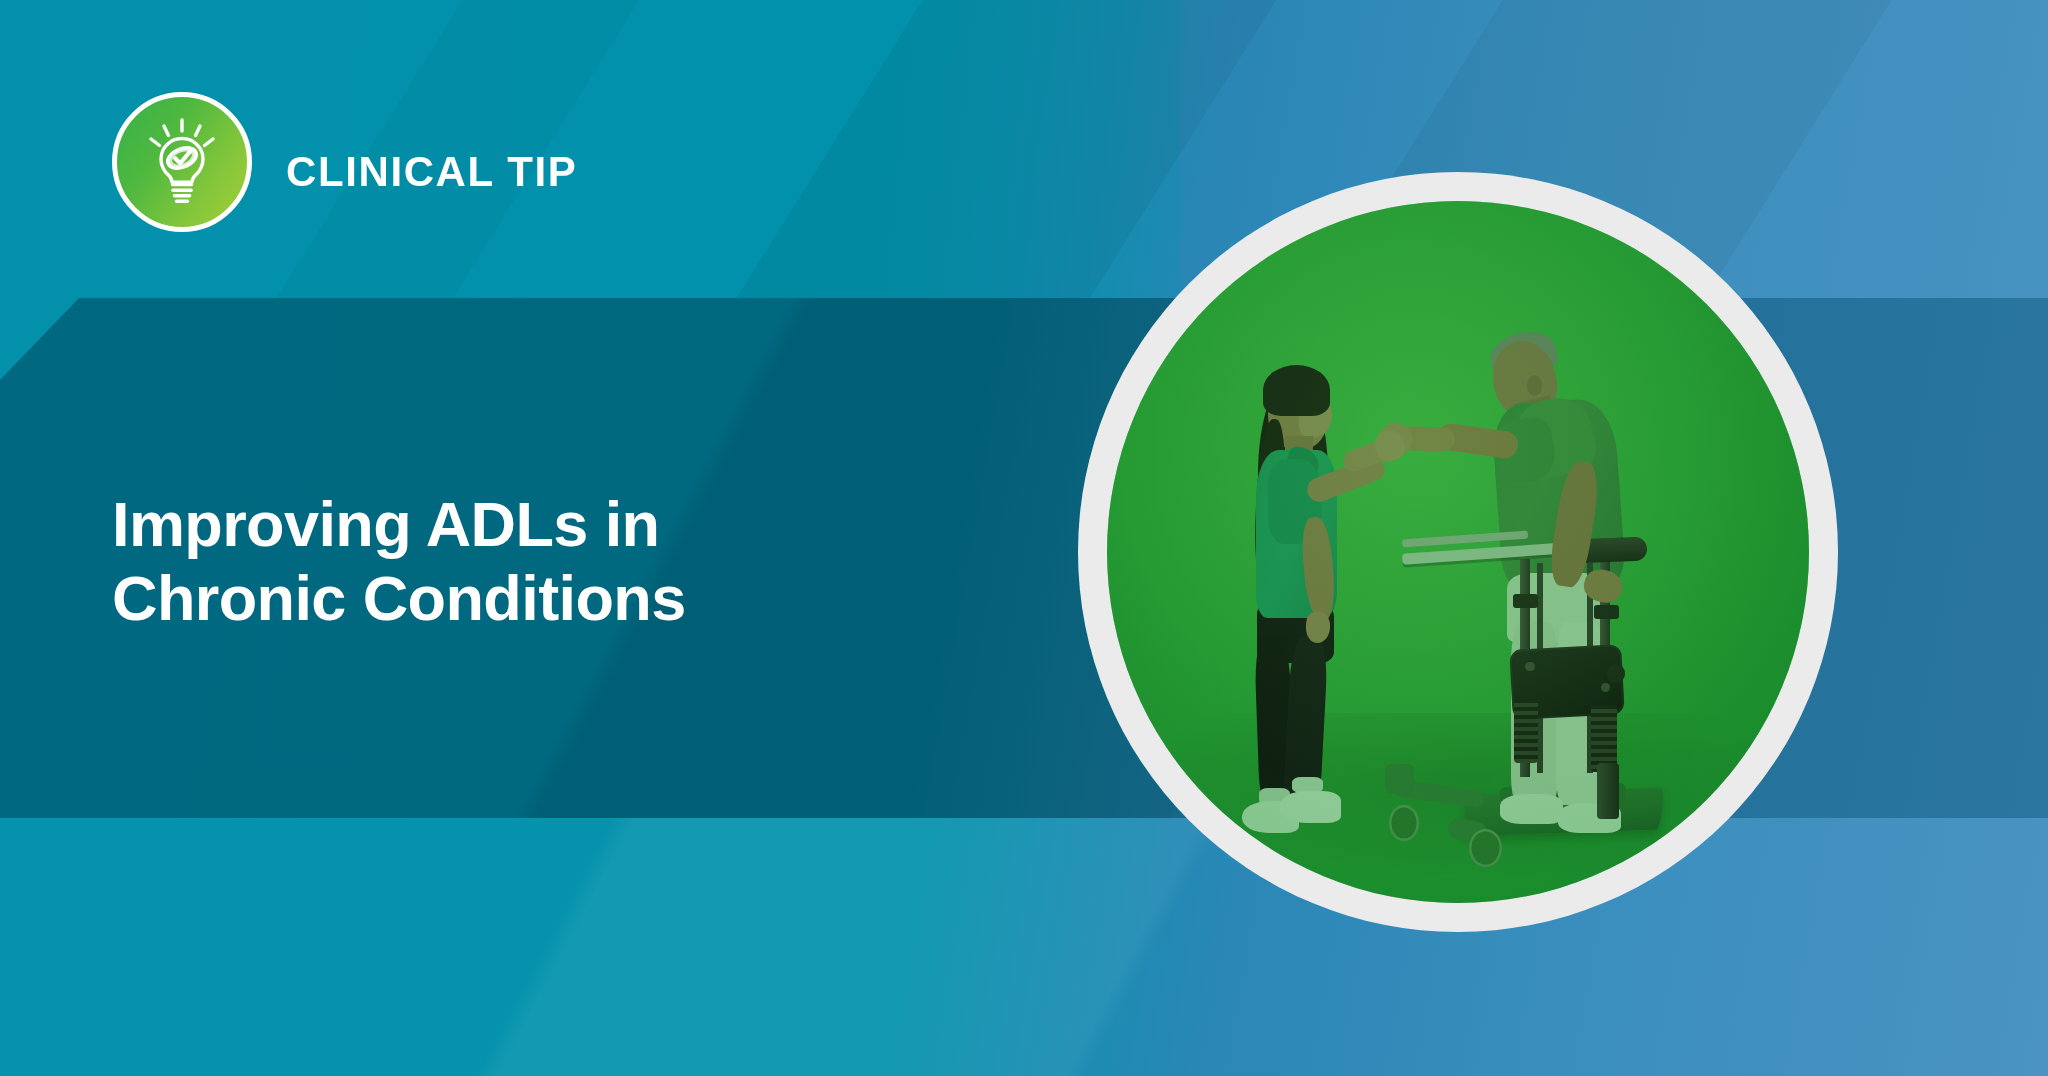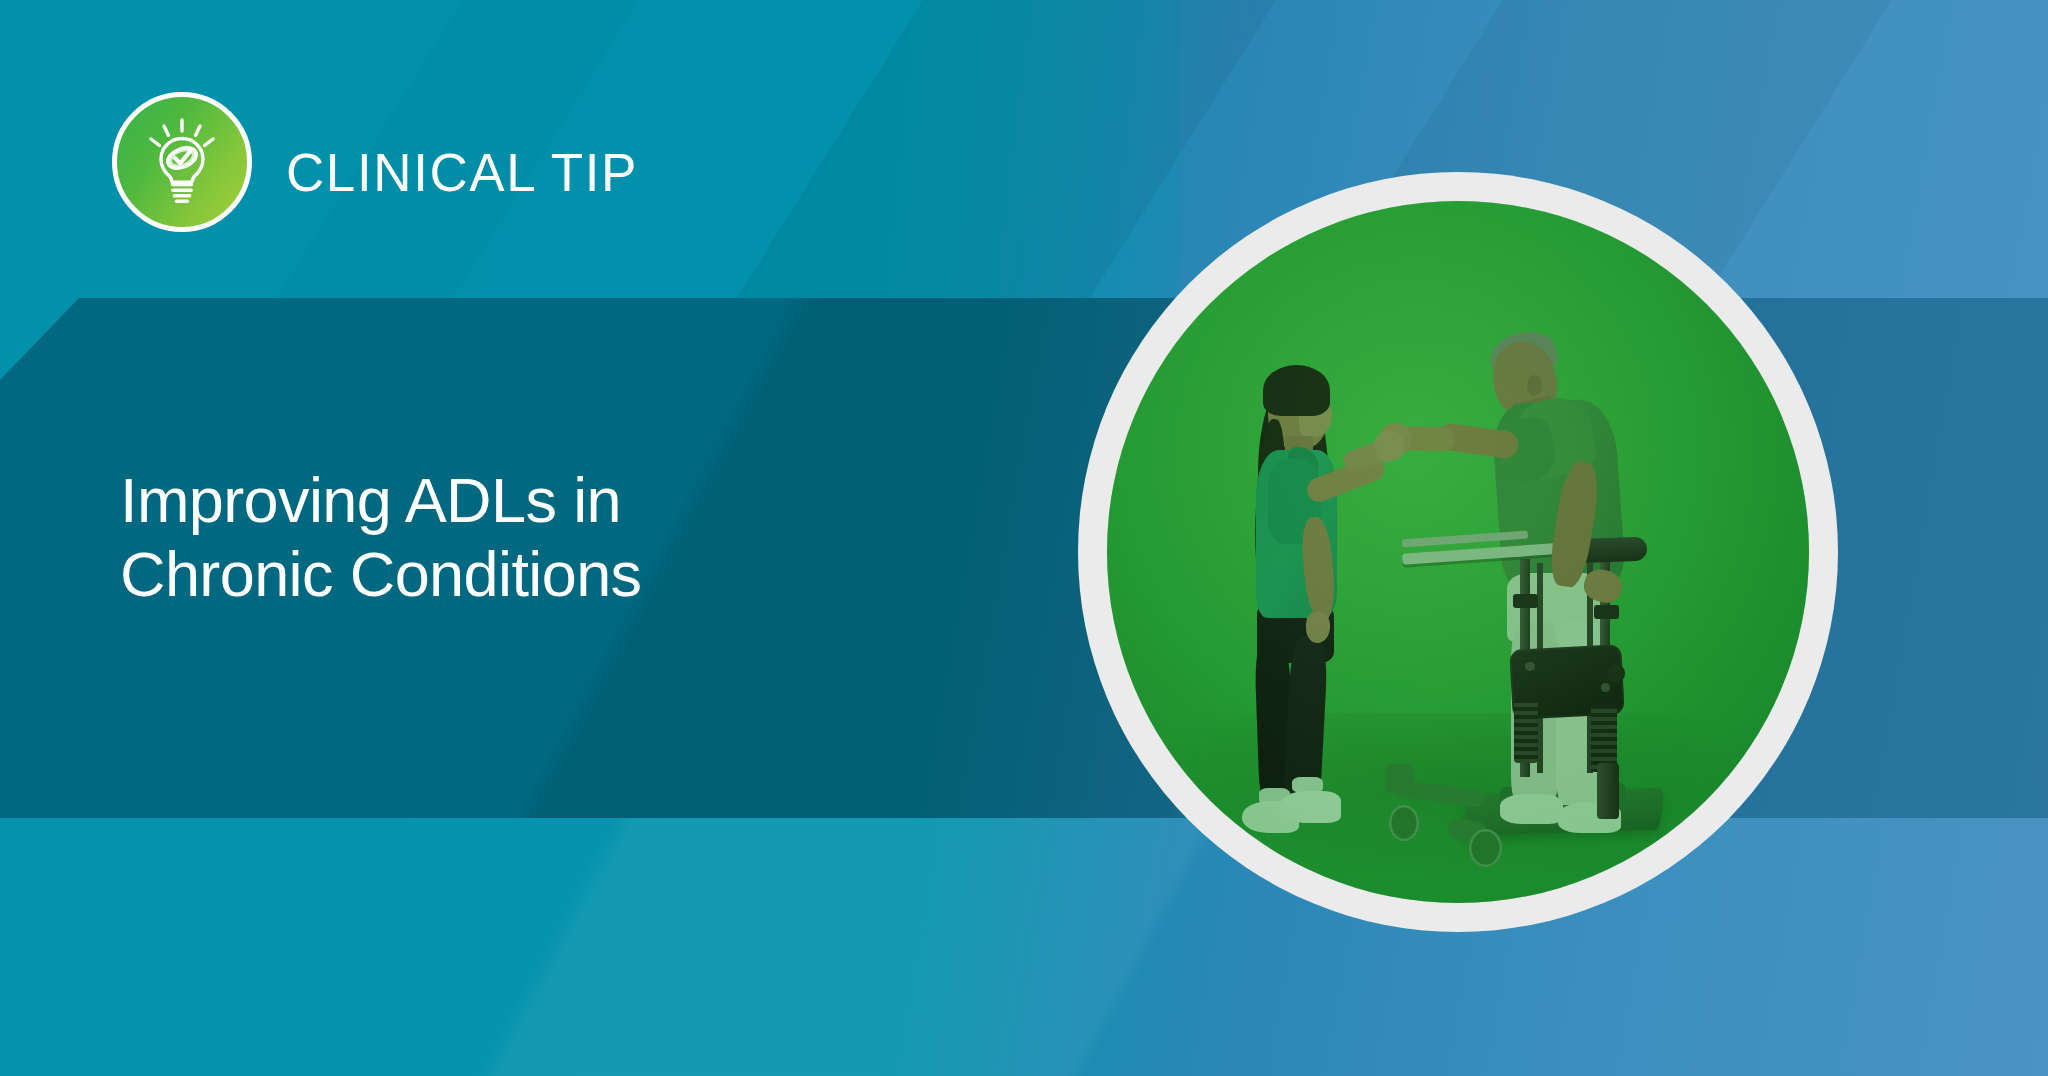--- a/index.html
+++ b/index.html
@@ -93,41 +93,40 @@
     background: linear-gradient(125deg, #35b14a 0%, #4eb83f 35%, #83c63b 70%, #a7cf36 100%);
     border: 5px solid #ffffff;
     box-sizing: border-box;
     display: flex;
     align-items: center;
     justify-content: center;
   }
   .badge-logo svg { display: block; }
   .badge-text {
     color: #ffffff;
-    font-size: 53px;
-    font-weight: normal;
+    font-size: 42px;
+    font-weight: bold;
     letter-spacing: 1.6px;
     white-space: nowrap;
     margin-top: 20px;
   }
 
   
   .headline {
     position: absolute;
     left: 112px;
-    top: 464px;
+    top: 488px;
     z-index: 30;
     color: #ffffff;
     font-size: 63px;
-    font-weight: normal;
+    font-weight: bold;
     line-height: 1.17;
     letter-spacing: -0.6px;
     max-width: 900px;
     white-space: pre-line;
-    margin-left: 8px;
   }
 
   
   .photo-ring {
     position: absolute;
     left: 1078px;
     top: 172px;
     width: 760px;
     height: 760px;
     border-radius: 50%;

